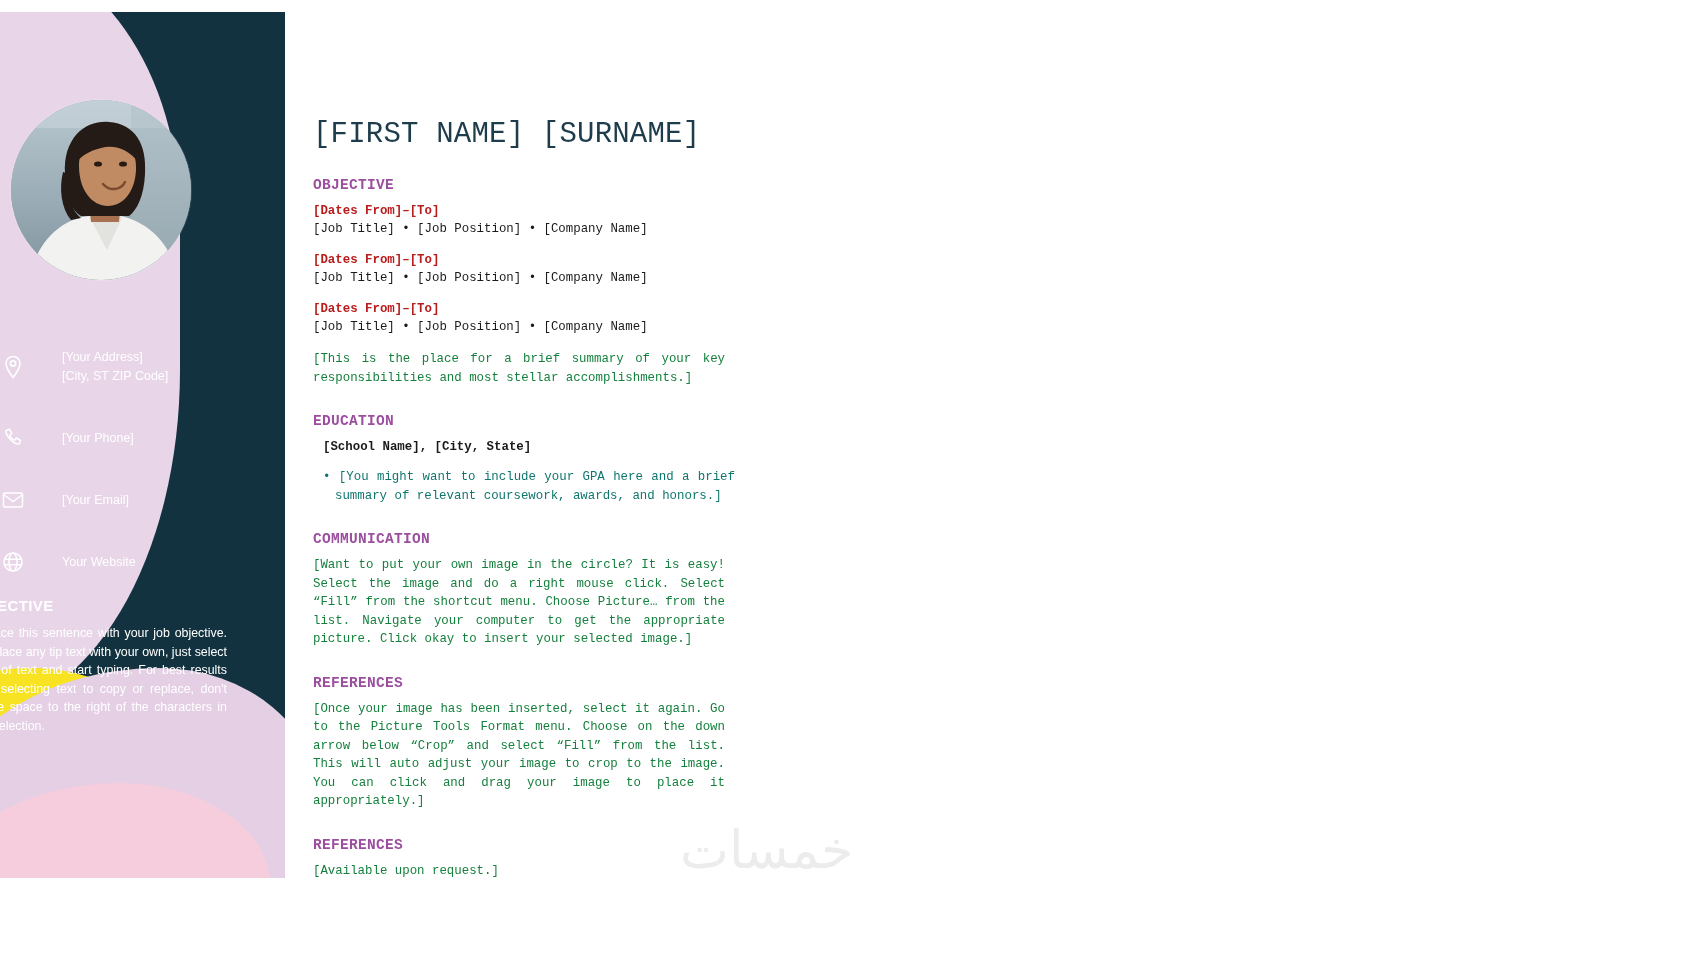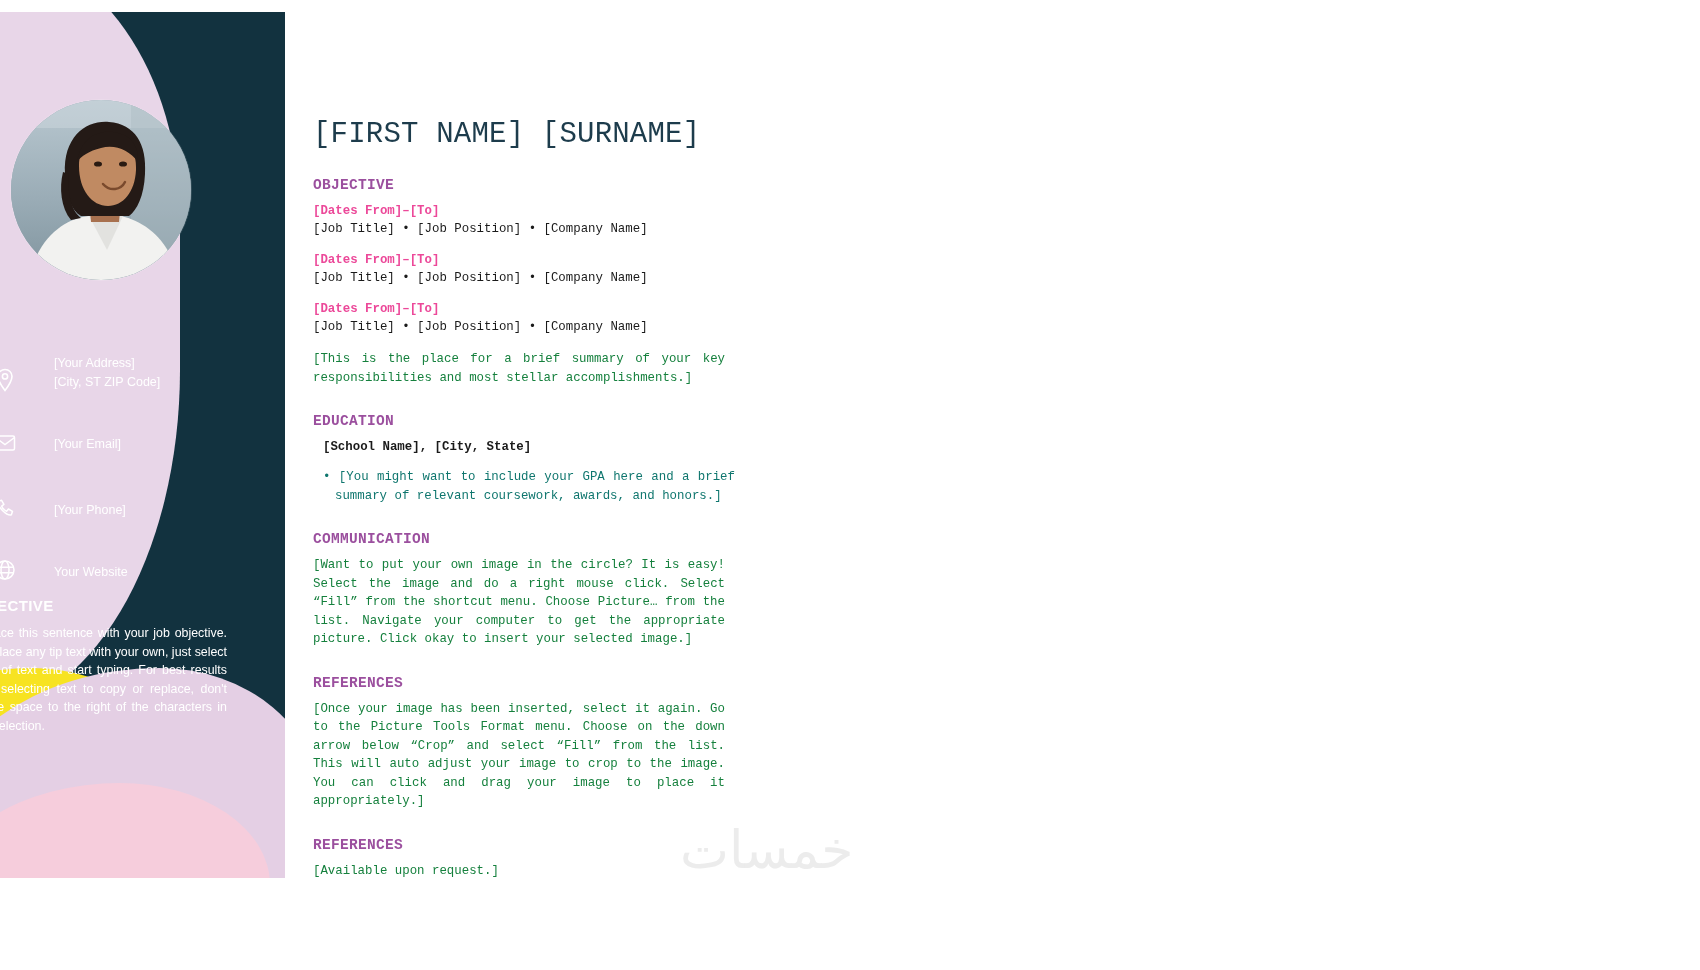--- a/index.html
+++ b/index.html
@@ -87,23 +87,24 @@
 
   .contact-block {
     position: absolute;
     left: 0;
     top: 330px;
     width: 285px;
   }
   .contact-row {
     position: relative;
     display: flex;
-    align-items: flex-end;
+    align-items: center;
     min-height: 40px;
     padding-left: 16px;
+    margin-left: 8px;
   }
   .contact-icon {
     position: absolute;
     left: -12px;
     width: 34px;
     display: flex;
     align-items: center;
     justify-content: center;
     color: #ffffff;
   }
@@ -157,21 +158,21 @@
     color: #9b4f9e;
     font-size: 14.5px;
     font-weight: bold;
     letter-spacing: .3px;
     margin-top: 26px;
     margin-bottom: 9px;
   }
 
   .job { margin-bottom: 13px; }
   .job-dates {
-    color: #ec4899;
+    color: #b91c1c;
     font-size: 12.4px;
     font-weight: bold;
     line-height: 18px;
   }
   .job-line {
     color: #1a1a1a;
     font-size: 12.4px;
     line-height: 18px;
   }
 
@@ -268,37 +269,37 @@
             <path d="M10 1.5c-4 0-7 3-7 6.8C3 13.5 10 22.5 10 22.5S17 13.5 17 8.3c0-3.8-3-6.8-7-6.8z" stroke="#ffffff" stroke-width="1.6" fill="none"></path>
             <circle cx="10" cy="8.4" r="2.6" stroke="#ffffff" stroke-width="1.6" fill="none"></circle>
           </svg>
         </span>
         <span class="contact-text">
           <span>[Your Address]</span><br>
           <span>[City, ST ZIP Code]</span>
         </span>
       </div>
 
+      <div class="contact-row" style="margin-top:26px;">
+        <span class="contact-icon">
+          <svg width="22" height="22" viewBox="0 0 22 22" fill="none">
+            <path d="M4 3.5l3.6-1.2 2.3 4.1-2.2 1.8c.9 2.2 2.6 4 4.9 5l1.8-2.2 4.1 2.3-1.2 3.6c-4.5 1.2-13.9-7.8-13.3-13.4z" stroke="#ffffff" stroke-width="1.5" fill="none" stroke-linejoin="round"></path>
+          </svg>
+        </span>
+        <span class="contact-text">[Your Phone]</span>
+      </div>
+
       <div class="contact-row" style="margin-top:22px;">
         <span class="contact-icon">
           <svg width="24" height="22" viewBox="0 0 24 22" fill="none">
             <rect x="2.5" y="4" width="19" height="14" rx="1.5" stroke="#ffffff" stroke-width="1.5" fill="none"></rect>
             <path d="M2.5 5.5L12 12.5 21.5 5.5" stroke="#ffffff" stroke-width="1.5" fill="none"></path>
           </svg>
         </span>
         <span class="contact-text">[Your Email]</span>
-      </div>
-
-      <div class="contact-row" style="margin-top:26px;">
-        <span class="contact-icon">
-          <svg width="22" height="22" viewBox="0 0 22 22" fill="none">
-            <path d="M4 3.5l3.6-1.2 2.3 4.1-2.2 1.8c.9 2.2 2.6 4 4.9 5l1.8-2.2 4.1 2.3-1.2 3.6c-4.5 1.2-13.9-7.8-13.3-13.4z" stroke="#ffffff" stroke-width="1.5" fill="none" stroke-linejoin="round"></path>
-          </svg>
-        </span>
-        <span class="contact-text">[Your Phone]</span>
       </div>
 
       <div class="contact-row" style="margin-top:22px;">
         <span class="contact-icon">
           <svg width="24" height="24" viewBox="0 0 24 24" fill="none">
             <circle cx="12" cy="12" r="9" stroke="#ffffff" stroke-width="1.5" fill="none"></circle>
             <ellipse cx="12" cy="12" rx="4" ry="9" stroke="#ffffff" stroke-width="1.5" fill="none"></ellipse>
             <path d="M3.2 9.2h17.6M3.2 14.8h17.6" stroke="#ffffff" stroke-width="1.5"></path>
           </svg>
         </span>

